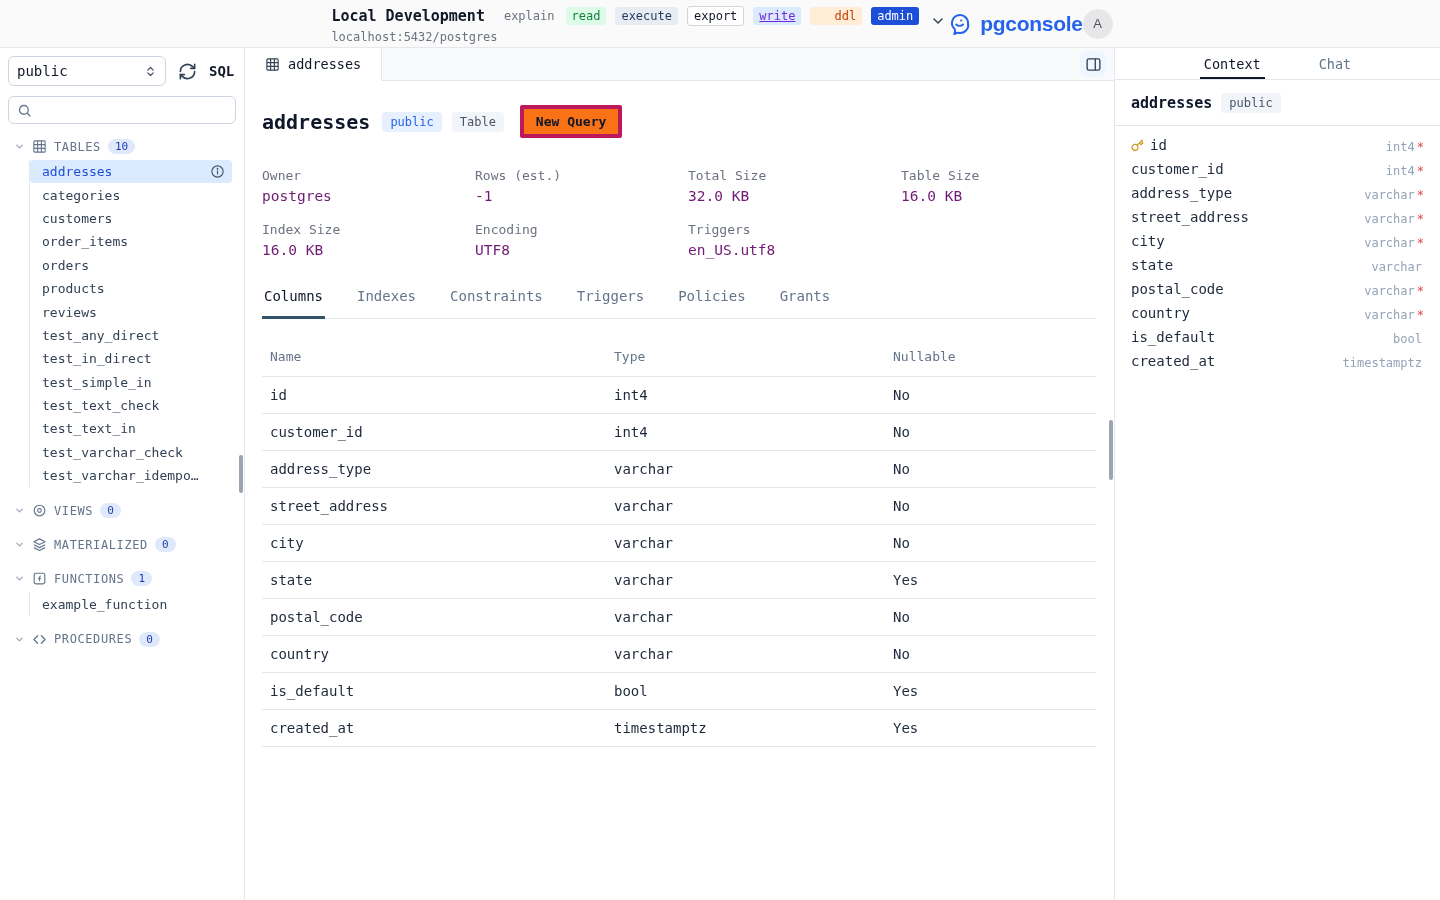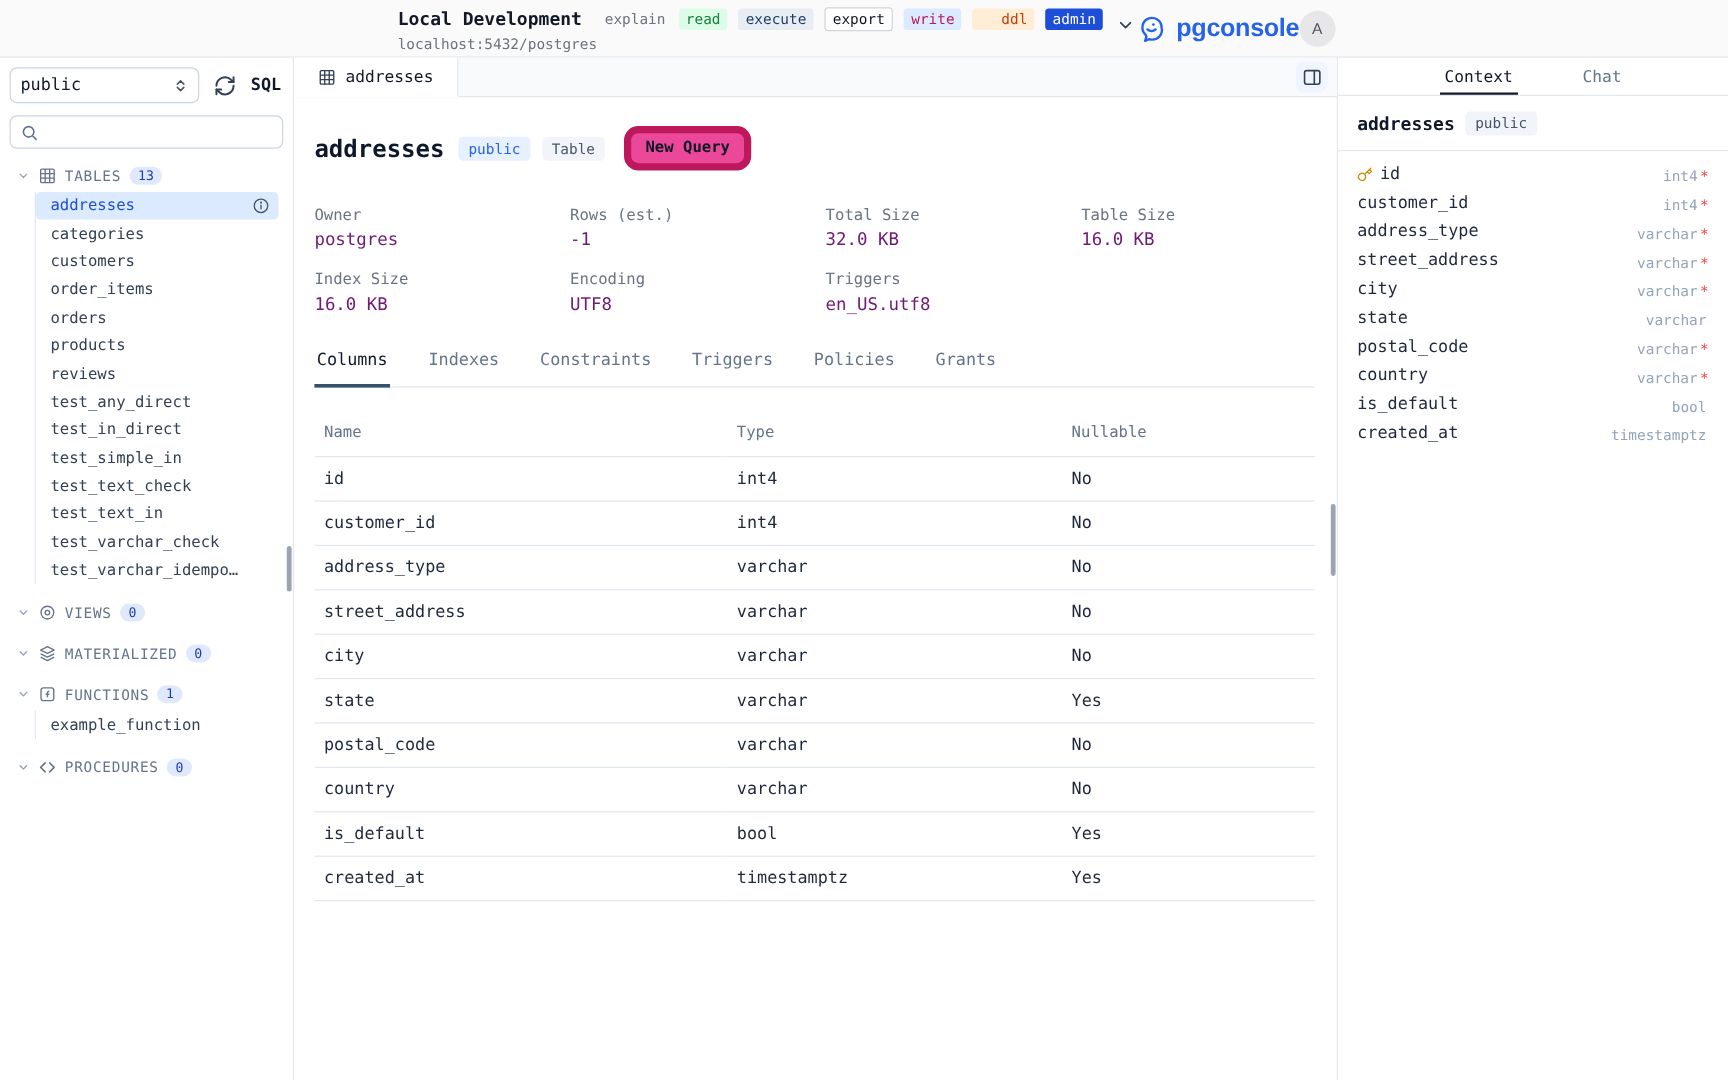--- a/index.html
+++ b/index.html
@@ -10,21 +10,21 @@
   .topbar { height:48px; background:#fafafa; border-bottom:1px solid #e5e7eb;
     display:flex; justify-content:center; align-items:center; padding:0 16px 0 20px; }
   .tb-left { display:flex; flex-direction:column; justify-content:center; }
   .tb-row1 { display:flex; align-items:center; gap:9px; }
   .tb-title { font-size:15px; font-weight:bold; color:#111827; margin-right:8px; }
   .badge { font-size:12px; padding:2px 6px; border-radius:3px; line-height:14px; }
   .b-plain   { color:#6b7280; padding:2px 2px; }
   .b-green   { color:#15803d; background:#dcfce7; }
   .b-slate   { color:#1e3a5f; background:#e8edf4; }
   .b-outline { color:#111827; background:#fff; border:1px solid #d1d5db; }
-  .b-blue    { color:#be185d; background:#dbeafe; }
+  .b-blue    { color:#6d28d9; background:#dbeafe;text-decoration:underline; }
   .b-orange  { color:#c2410c; background:#ffedd5;padding-left:24px; }
   .b-solid   { color:#ffffff; background:#1d4ed8; }
   .tb-chevron { color:#374151; margin-left:2px; margin-top:10px; cursor:pointer; }
   .tb-sub { font-size:12px; color:#6b7280; margin-top:1px; }
   .tb-right { display:flex; align-items:center; gap:0; }
   .brand { display:flex; align-items:center; gap:6px; }
   .brand-name { font-family:"Liberation Sans","DejaVu Sans",sans-serif; font-weight:bold;
     font-size:21px; color:#2563eb; letter-spacing:-0.3px; }
   .avatar { width:30px; height:30px; border-radius:50%; background:#e7e7ea; color:#52525b;
     display:flex; align-items:center; justify-content:center; font-size:13px;
@@ -70,21 +70,21 @@
   .panel-toggle { position:absolute; right:8px; top:3px; width:26px; height:26px;
     background:#eff6ff; border-radius:6px; display:flex; align-items:center;
     justify-content:center; color:#334155; cursor:pointer; }
   .content { padding:14px 18px 0 17px; }
   .title-row { display:flex; align-items:center; gap:10px; margin-top:10px; }
   .page-title { font-size:20px; font-weight:bold; color:#0f172a; margin-right:2px; }
   .chip { font-size:12px; padding:3px 8px; border-radius:4px; }
   .chip-public { color:#2563eb; background:#e7f0fe; }
   .chip-kind { color:#475569; background:#f1f5f9; }
   .new-query { margin-left:6px; font:600 13px "DejaVu Sans Mono",monospace; color:#0f172a;
-    background:#ec4899; border:6px solid #be185d; border-radius:12px; padding:5px 12px; cursor:pointer; }
+    background:#f97316; border:4px solid #be185d; border-radius:2px; padding:5px 12px; cursor:pointer; }
   .meta-grid { margin-top:30px; display:grid; grid-template-columns:repeat(4,213px); row-gap:18px; }
   .meta-label { font-size:13px; color:#6b7280; }
   .meta-value { font-size:14.5px; color:#701a75; margin-top:5px; }
   .subtabs { margin-top:30px; display:flex; gap:30px; border-bottom:1px solid #e2e8f0; }
   .subtab { font-size:14px; color:#64748b; padding:0 2px 12px 2px; cursor:pointer; }
   .subtab.active { color:#0f172a; border-bottom:3px solid #33536b; margin-bottom:-1px; }
   .data-table { margin-top:20px; width:100%; border-collapse:collapse; }
   .data-table th { text-align:left; font-weight:normal; font-size:13px; color:#64748b;
     padding:10px 0 12px 8px; border-bottom:1px solid #e2e8f0; }
   .data-table td { font-size:14px; color:#1e293b; padding:0 0 0 8px; height:37px;
@@ -187,21 +187,21 @@
       <div class="tree-section">
         <div class="sec-head">
           <svg width="11" height="11" viewBox="0 0 24 24" fill="none" stroke="#94a3b8" stroke-width="2.4" stroke-linecap="round" stroke-linejoin="round">
               <path d="M6 9l6 6 6-6"></path>
             </svg>
           <svg width="15" height="15" viewBox="0 0 24 24" fill="none" stroke="#64748b" stroke-width="1.8">
               <rect x="3" y="3" width="18" height="18" rx="1.5"></rect>
               <path d="M3 9h18M3 15h18M9 3v18M15 3v18"></path>
             </svg>
           <span>TABLES</span>
-          <span class="sec-count">13</span>
+          <span class="sec-count">10</span>
         </div>
         <div class="tree-children">
           <div class="tree-item selected">
             <span>addresses</span>
             <span style="color:#475569">
               <svg width="15" height="15" viewBox="0 0 24 24" fill="none" stroke="currentColor" stroke-width="1.8" stroke-linecap="round">
                   <circle cx="12" cy="12" r="9"></circle>
                   <path d="M12 11v5"></path>
                   <circle cx="12" cy="7.6" r="0.6" fill="currentColor"></circle>
                 </svg>

